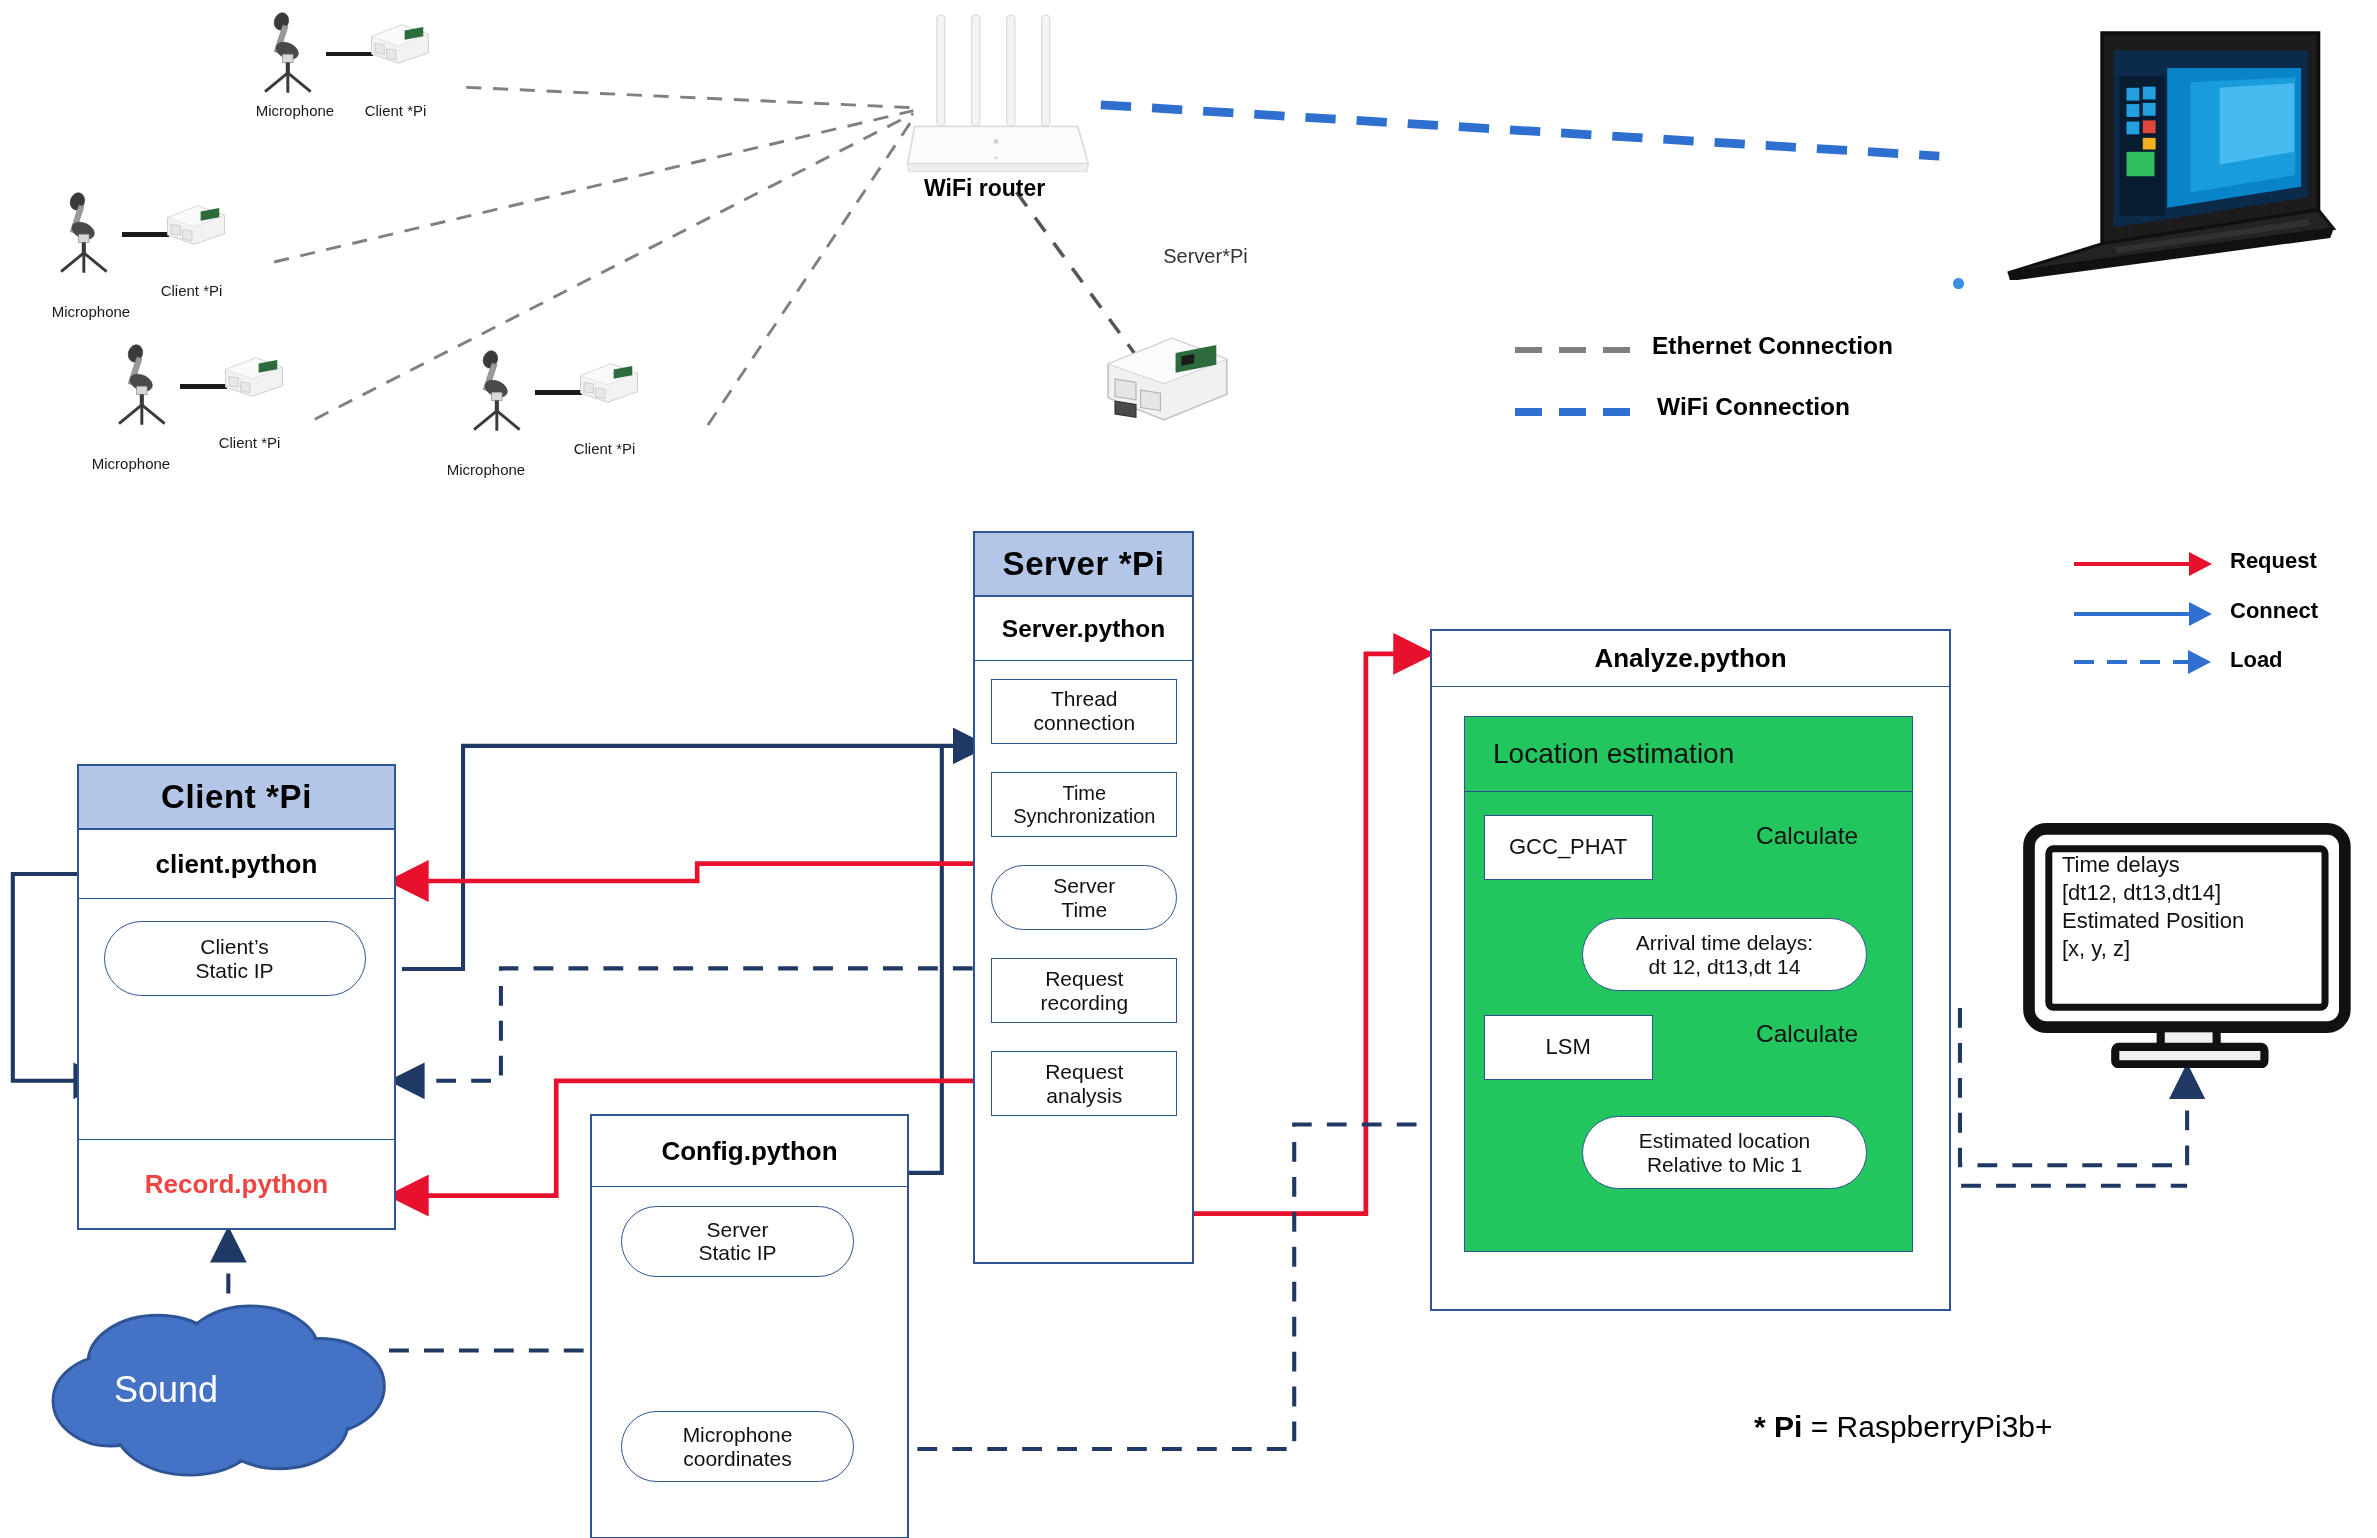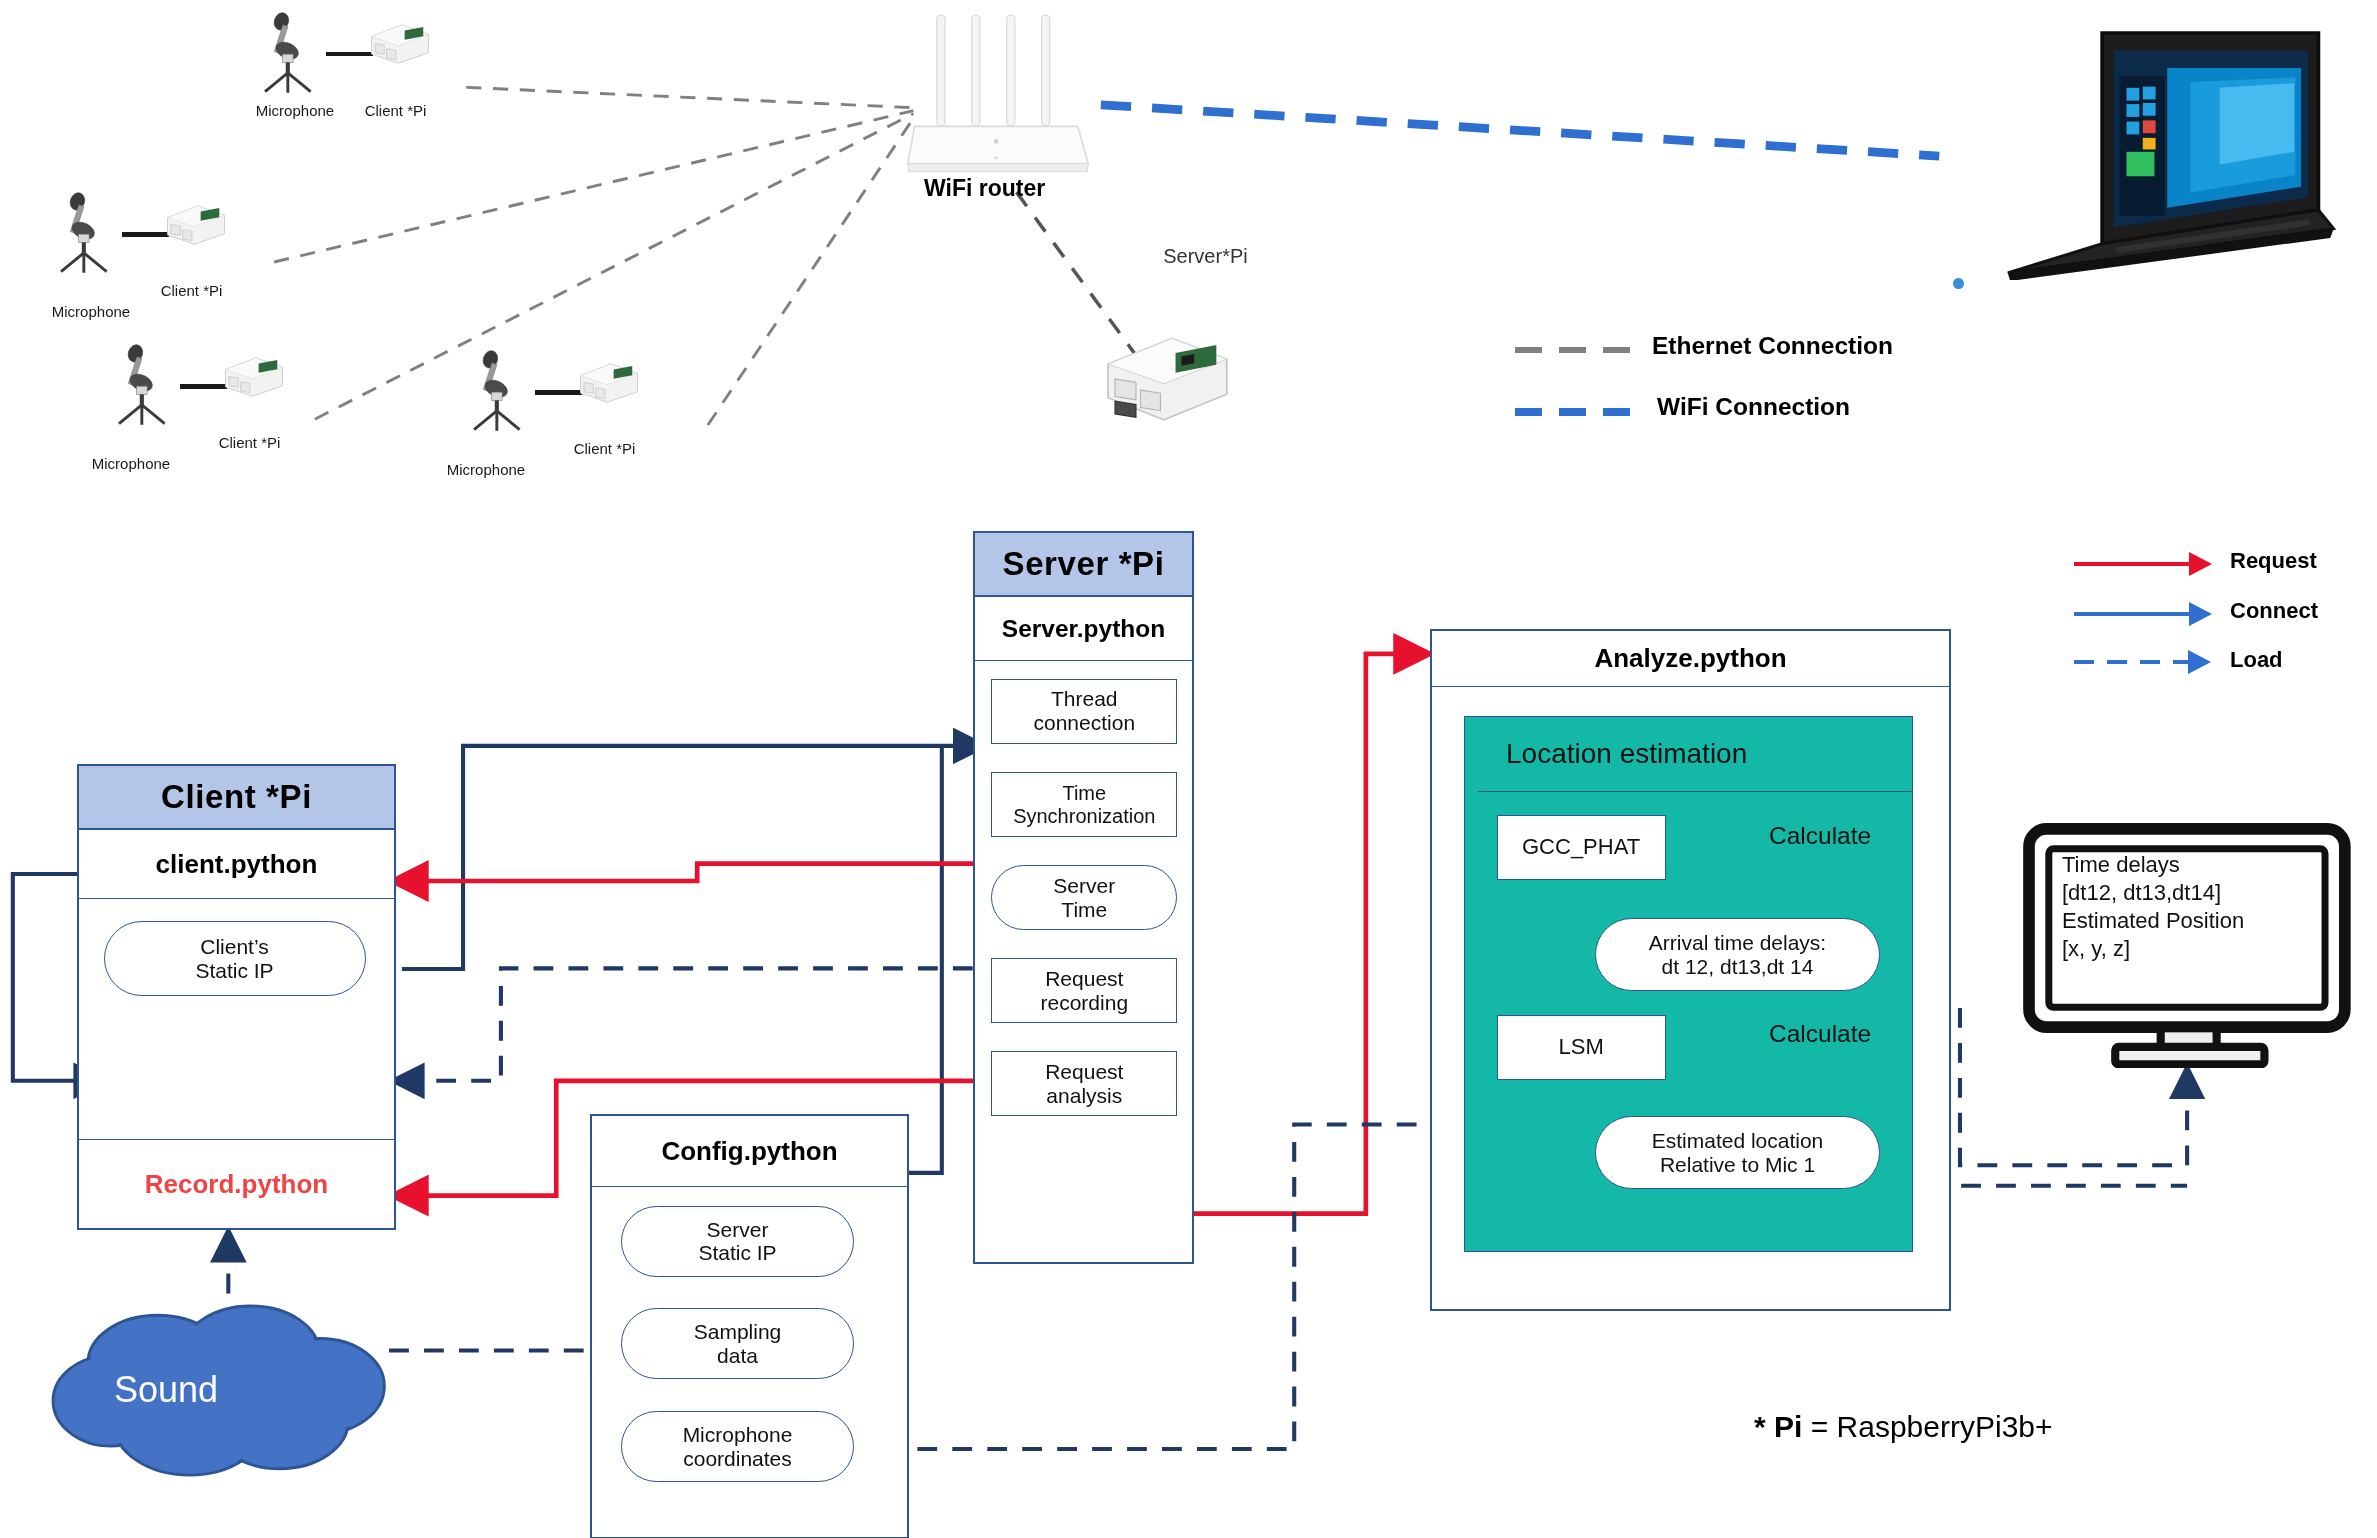--- a/index.html
+++ b/index.html
@@ -332,36 +332,32 @@
   </div>
 </div>
 
 <div class="blk" style="left:590px;top:1114px;width:319px;height:425px;">
   <div class="sub-hdr" style="height:71px;">Config.python</div>
   <div style="position:relative;height:350px;">
     <div class="pill" style="left:29px;top:18.6px;width:233px;height:71px;">
       <span style="white-space:pre-line;">Server
 Static IP</span>
     </div>
-    <div class="pill" style="left:29px;top:121px;width:233px;height:71px;">
-      <span style="white-space:pre-line;">Sampling
-data</span>
-    </div>
     <div class="pill" style="left:29px;top:224px;width:233px;height:71px;">
       <span style="white-space:pre-line;">Microphone
 coordinates</span>
     </div>
   </div>
 </div>
 
 <div class="blk" style="left:1430px;top:629px;width:521px;height:682px;">
   <div class="sub-hdr" style="height:56px;">Analyze.python</div>
   <div style="position:relative;height:606px;">
 
-    <div style="position:absolute;left:32px;top:29px;width:449px;height:536px;border:1.7px solid #2E5496;box-sizing:border-box;background:#14b8a6;padding-left:13px;">
+    <div style="position:absolute;left:32px;top:29px;width:449px;height:536px;border:1.7px solid #2E5496;box-sizing:border-box;background:#22c55e;">
       <div style="height:75px;border-bottom:1.7px solid #2E5496;box-sizing:border-box;display:flex;align-items:center;padding-left:28px;font-size:28px;color:#111;">Location estimation</div>
       <div style="position:relative;height:458px;">
         <div class="rect" style="left:18.6px;top:23px;width:169px;height:65px;font-size:22px;">
           <span>GCC_PHAT</span>
         </div>
         <div class="plainlabel" style="left:291px;top:30px;font-size:24.5px;">Calculate</div>
         <div class="pill" style="left:117px;top:126px;width:285px;height:73px;font-size:21px;">
           <span style="white-space:pre-line;">Arrival time delays:
 dt 12, dt13,dt 14</span>
         </div>

